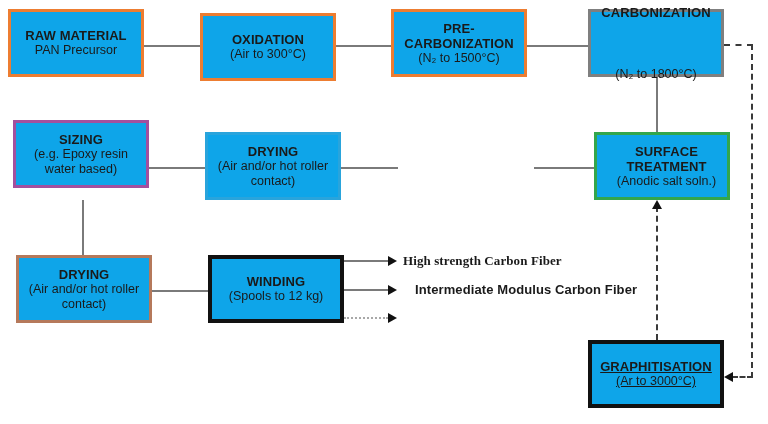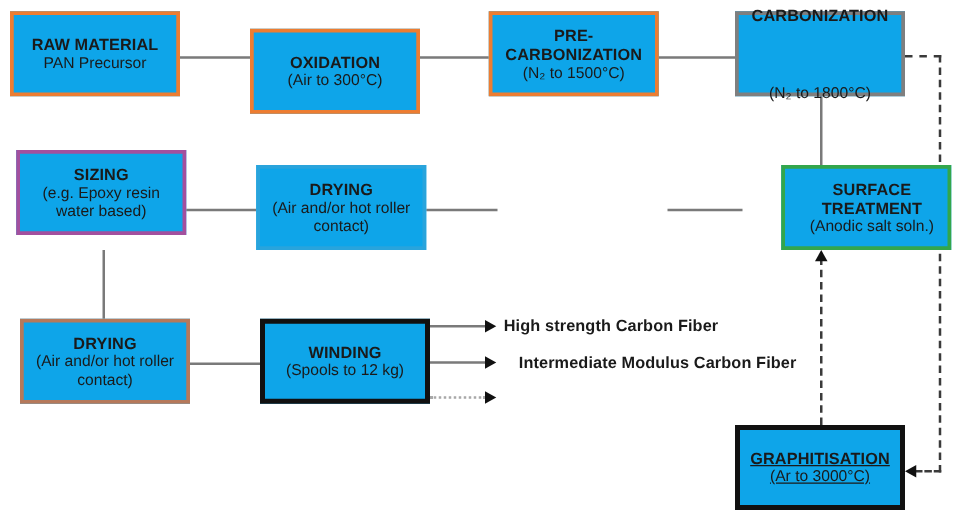--- a/index.html
+++ b/index.html
@@ -72,42 +72,42 @@
 </style>
 </head>
 <body>
 
 <div id="canvas">
 
   <div class="box" style="left: 8px; top: 9px; border-color: rgb(237, 125, 49);">
     <div class="box-title">RAW MATERIAL</div>
     <div class="box-sub">PAN Precursor</div>
   </div>
-  <div class="box" style="left: 200px; top: 23px; border-color: rgb(237, 125, 49); text-align: center;">
+  <div class="box" style="left: 200px; top: 13px; border-color: rgb(237, 125, 49); text-align: center;">
     <div class="box-title">OXIDATION</div>
     <div class="box-sub">(Air to 300°C)</div>
   </div>
   <div class="box" style="left: 391px; top: 9px; border-color: rgb(237, 125, 49);">
     <div class="box-title">PRE-CARBONIZATION</div>
     <div class="box-sub">(N₂ to 1500°C)</div>
   </div>
   <div class="box" style="left: 588px; top: 9px; border-color: rgb(127, 127, 127); gap: 47px;">
     <div class="box-title">CARBONIZATION</div>
     <div class="box-sub">(N₂ to 1800°C)</div>
   </div>
 
   <div class="box" style="left: 13px; top: 120px; border-color: rgb(163, 80, 158);">
     <div class="box-title">SIZING</div>
     <div class="box-sub">(e.g. Epoxy resin water based)</div>
   </div>
   <div class="box" style="left: 205px; top: 132px; border-color: rgb(41, 164, 220);">
     <div class="box-title">DRYING</div>
     <div class="box-sub">(Air and/or hot roller contact)</div>
   </div>
-  <div class="box" style="left: 625px; top: 132px; border-color: rgb(51, 166, 76); padding-left: 12px;">
+  <div class="box" style="left: 594px; top: 132px; border-color: rgb(51, 166, 76); padding-left: 12px;">
     <div class="box-title">SURFACE TREATMENT</div>
     <div class="box-sub">(Anodic salt soln.)</div>
   </div>
 
   <div class="box" style="left: 16px; top: 255px; border-color: rgb(181, 121, 91);">
     <div class="box-title">DRYING</div>
     <div class="box-sub">(Air and/or hot roller contact)</div>
   </div>
   <div class="box thick" style="left: 208px; top: 255px; border-color: rgb(17, 17, 17);">
     <div class="box-title">WINDING</div>
@@ -124,21 +124,21 @@
   <div class="hline" style="left:527px; top:45px; width:61px;"></div>
   <div class="vline" style="left:656px; top:77px; height:55px;"></div>
   <div class="hline" style="left:534px; top:167px; width:60px;"></div>
   <div class="hline" style="left:341px; top:167px; width:57px;"></div>
   <div class="hline" style="left:149px; top:167px; width:56px;"></div>
   <div class="vline" style="left:82px; top:200px; height:55px;"></div>
   <div class="hline" style="left:152px; top:290px; width:56px;"></div>
 
   <div class="hline" style="left:344px; top:260px; width:44px;"></div>
   <div class="arr-right" style="left:388px; top:256px;"></div>
-  <div class="out-label" style="top:253px;">High strength Carbon Fiber</div>
+  <div class="out-label" style="top:253px;font-family:Liberation Serif, serif;">High strength Carbon Fiber</div>
 
   <div class="hline" style="left:344px; top:289px; width:44px;"></div>
   <div class="arr-right" style="left:388px; top:285px;"></div>
   <div class="out-label" style="top:282px;padding-left:12px;">Intermediate Modulus Carbon Fiber</div>
 
   <div class="hdot" style="left:344px; top:317px; width:44px;"></div>
   <div class="arr-right" style="left:388px; top:313px;"></div>
 
   <div class="hdash" style="left:724px; top:44px; width:29px;"></div>
   <div class="vdash" style="left:751px; top:44px; height:334px;"></div>

